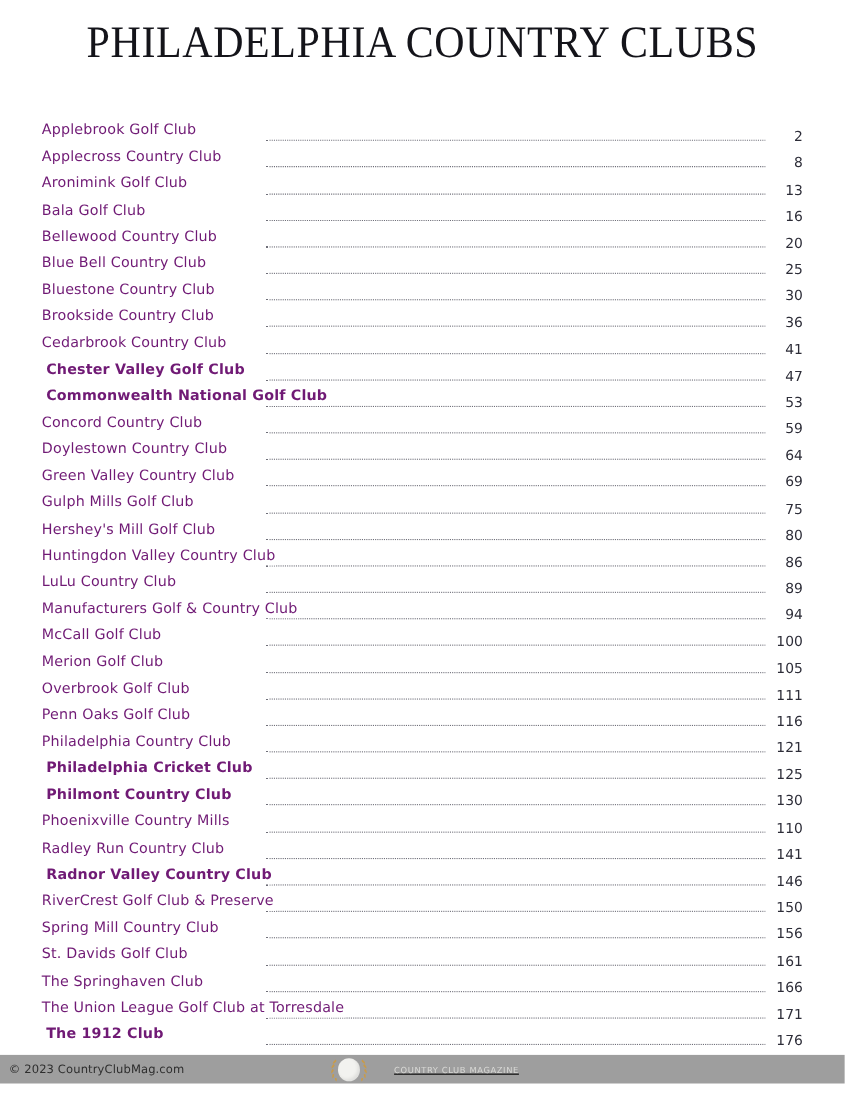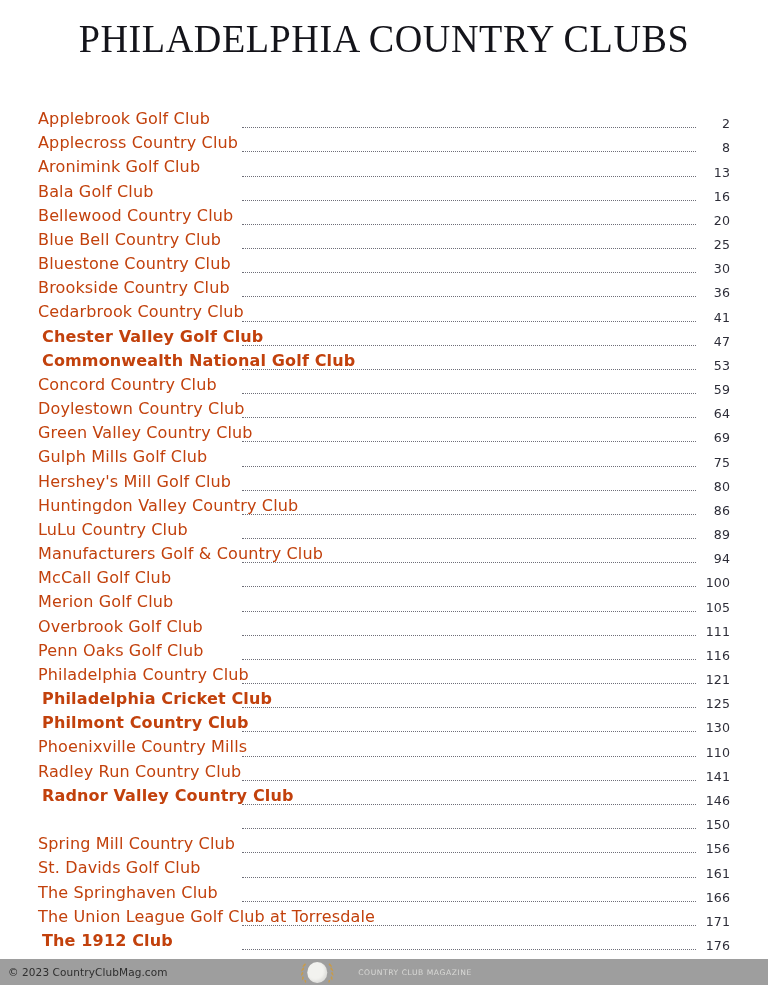--- a/index.html
+++ b/index.html
@@ -41,23 +41,23 @@
   }
   .toc-row {
     display: flex;
     align-items: baseline;
     height: 24.18px;
     padding: 0 38px 0 38px;
     position: relative;
   }
   .toc-name {
     font-family: "DejaVu Sans", sans-serif;
-    font-size: 16px;
+    font-size: 13px;
     line-height: 16px;
-    color: #c2410c;
+    color: #701a75;
     letter-spacing: 0.15px;
     white-space: nowrap;
     position: relative;
     z-index: 2;
     background: #ffffff;
     padding-right: 1px;
     text-align: center;
   }
   .toc-row.indent .toc-name {
     padding-left: 4px;
@@ -107,20 +107,21 @@
     letter-spacing: 0.1px;
     white-space: nowrap;
   }
   .footer-brand {
     position: absolute;
     left: 50%;
     transform: translateX(-50%);
     display: flex;
     align-items: center;
     gap: 20px;
+    text-decoration: underline;
   }
   .brand-mark {
     position: relative;
     width: 42px;
     height: 24px;
     display: flex;
     align-items: center;
     justify-content: center;
   }
   .brand-ball {
@@ -291,20 +292,21 @@
       <span class="toc-name">Radley Run Country Club</span>
       <span class="toc-page">141</span>
     </div>
     <div class="toc-row indent">
       <div class="toc-leader"></div>
       <span class="toc-name">Radnor Valley Country Club</span>
       <span class="toc-page">146</span>
     </div>
     <div class="toc-row">
       <div class="toc-leader"></div>
+      <span class="toc-name">RiverCrest Golf Club &amp; Preserve</span>
       <span class="toc-page">150</span>
     </div>
     <div class="toc-row">
       <div class="toc-leader"></div>
       <span class="toc-name">Spring Mill Country Club</span>
       <span class="toc-page">156</span>
     </div>
     <div class="toc-row">
       <div class="toc-leader"></div>
       <span class="toc-name">St. Davids Golf Club</span>

